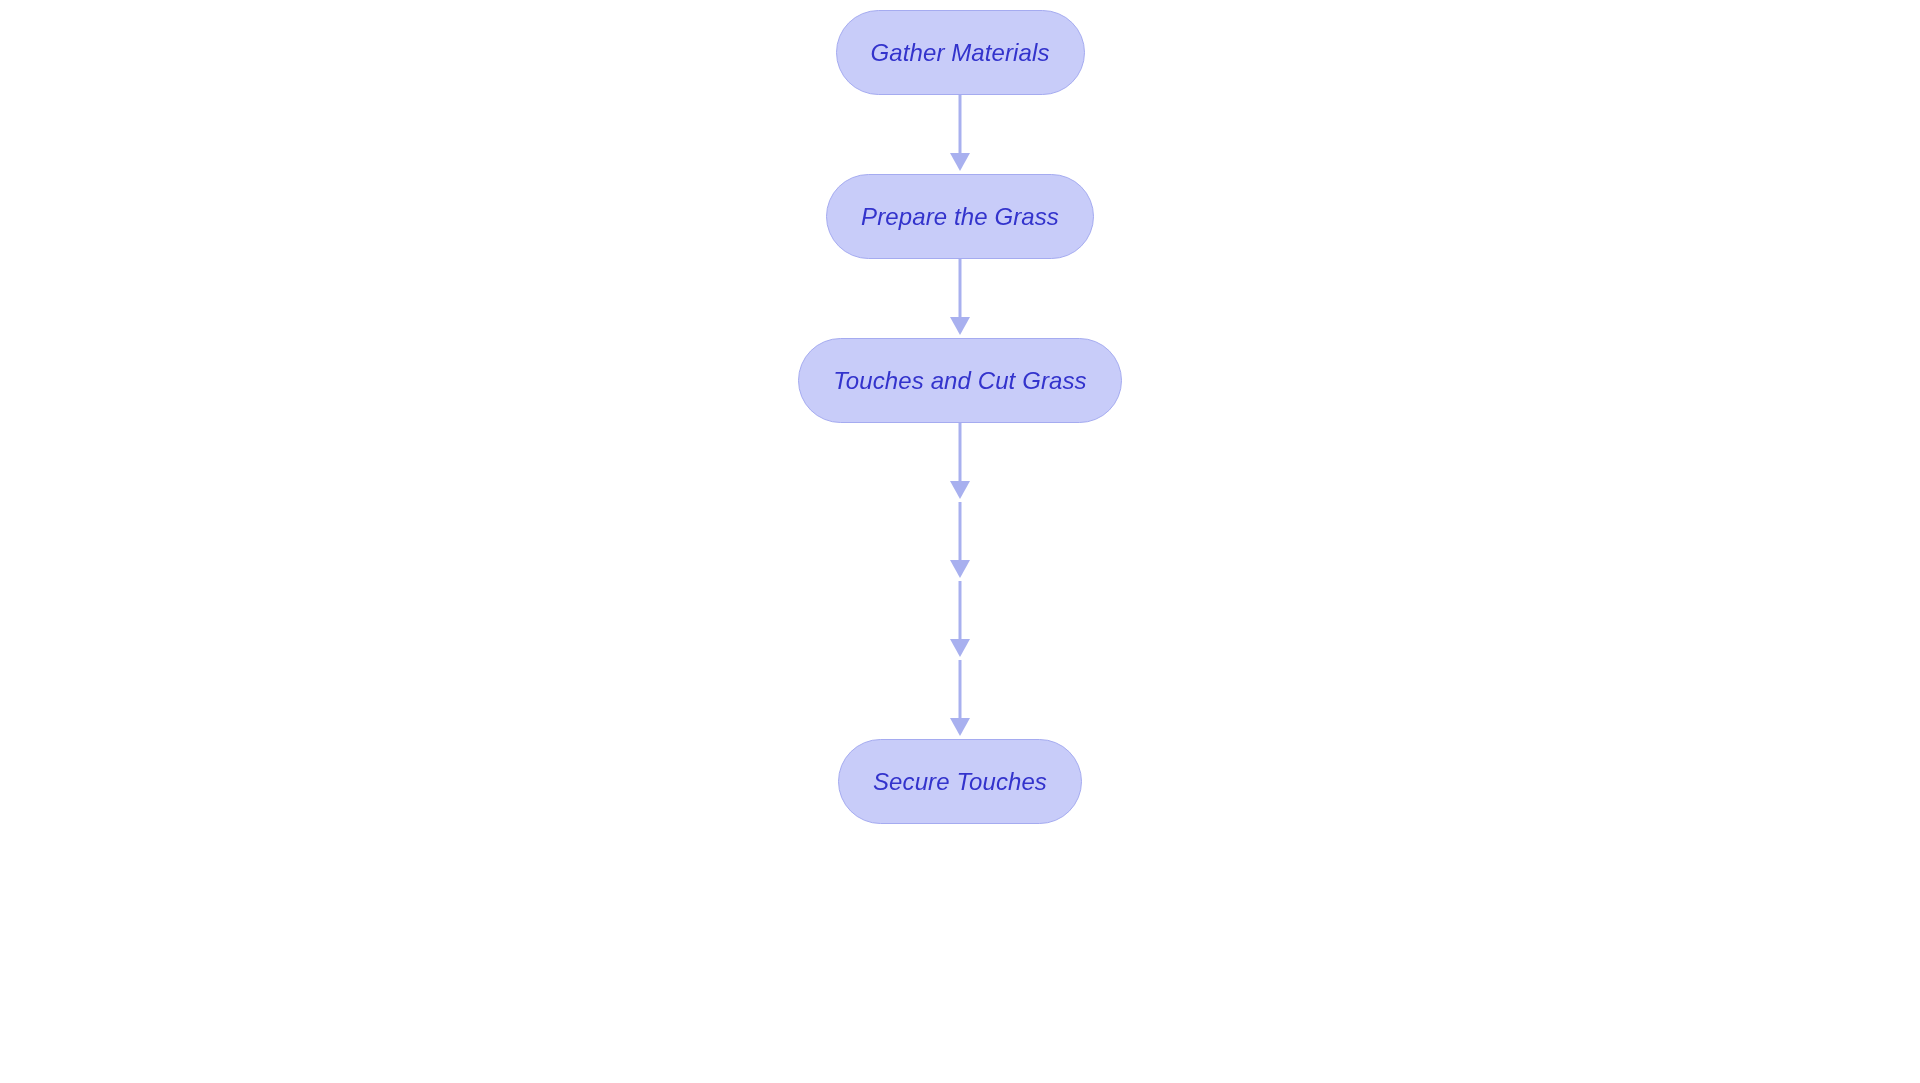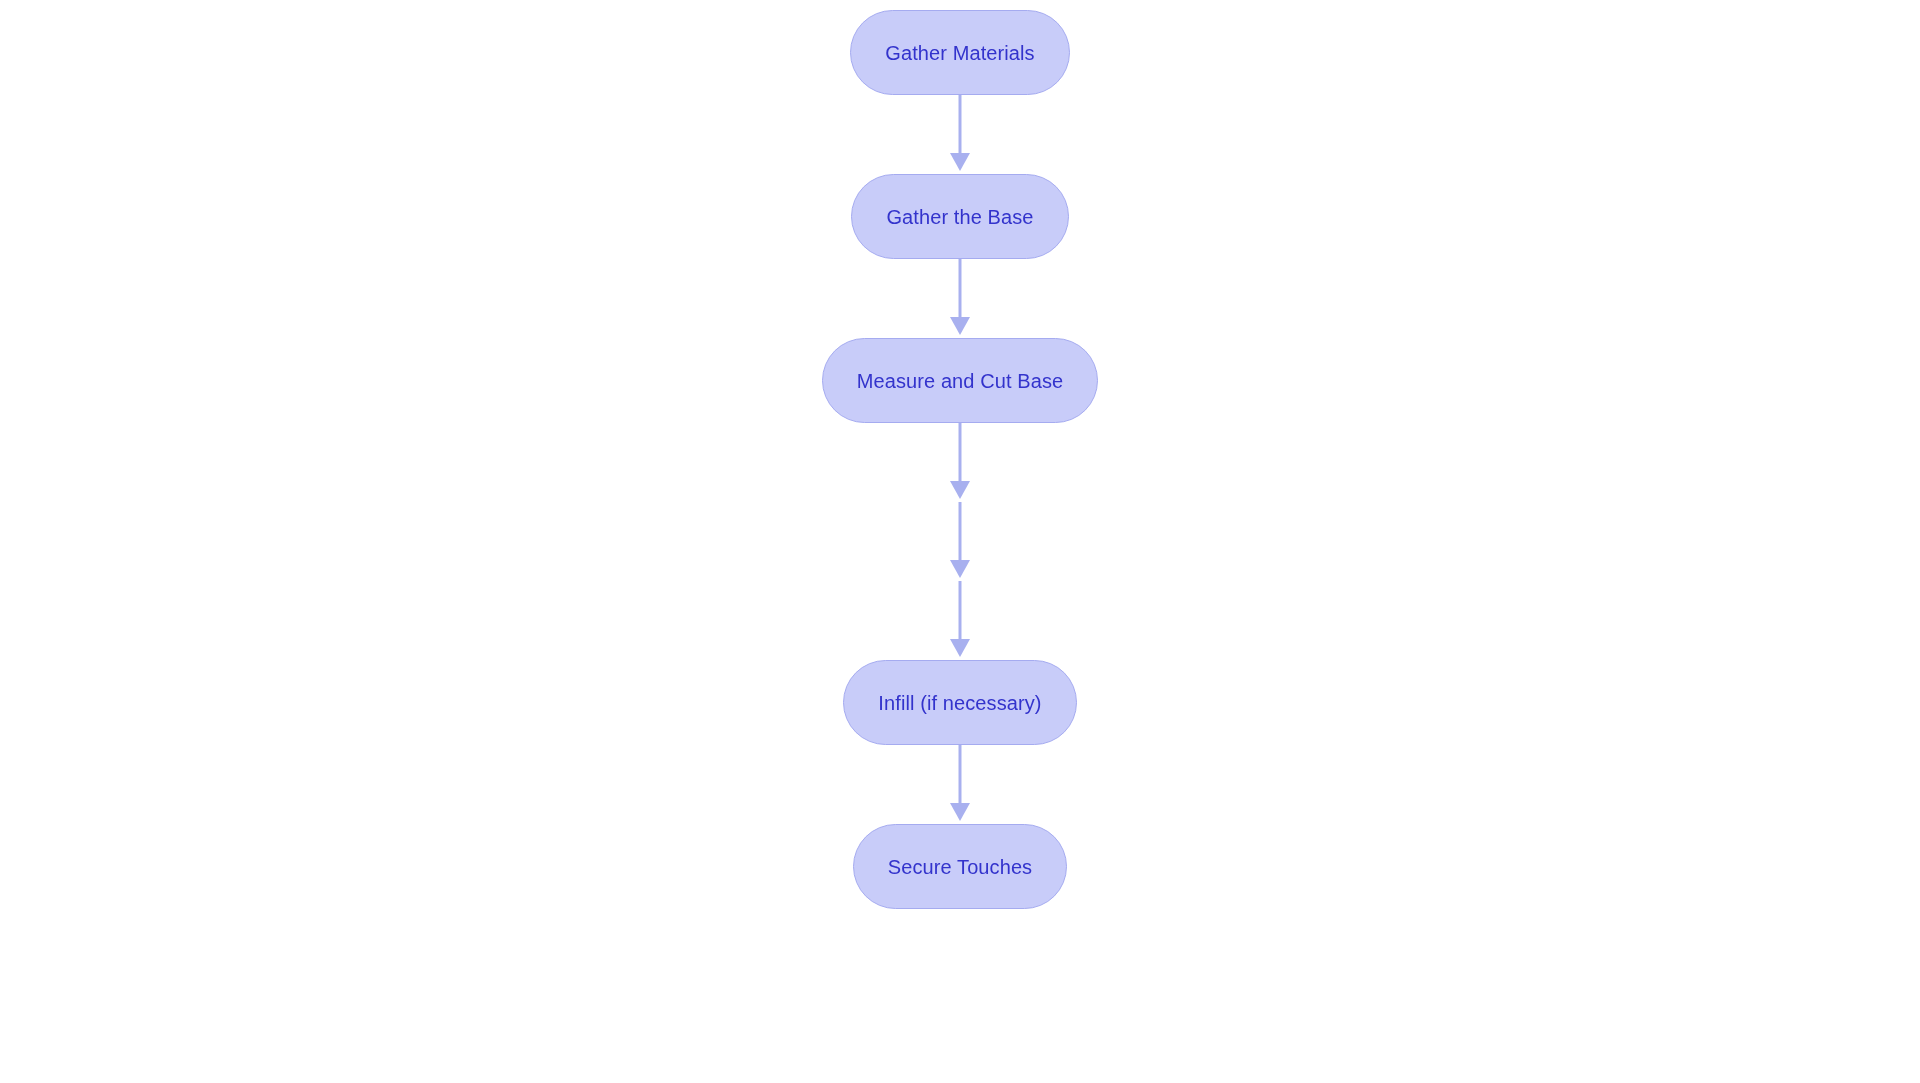--- a/index.html
+++ b/index.html
@@ -40,25 +40,26 @@
     background: #c8ccf9;
     border: 1.6px solid #a5abf0;
     display: flex;
     align-items: center;
     justify-content: center;
     padding: 0 34px;
     flex: 0 0 auto;
   }
   .node-label {
     font-family: "Liberation Sans", sans-serif;
-    font-size: 20px;
+    font-size: 24px;
     line-height: 1;
     color: #3333cc;
     white-space: nowrap;
     letter-spacing: 0.1px;
+    font-style: italic;
   }
   .connector {
     flex: 0 0 auto;
     width: 40px;
     height: 79px;
     display: block;
   }
   .conn-line {
     stroke: #a8b0ef;
     stroke-width: 3;
@@ -77,52 +78,49 @@
     <div class="node">
       <span class="node-label">Gather Materials</span>
     </div>
 
     <svg class="connector" viewBox="0 0 40 79">
       <line class="conn-line" x1="20" y1="0" x2="20" y2="60"></line>
       <polygon class="conn-head" points="10,58 30,58 20,76"></polygon>
     </svg>
 
     <div class="node">
-      <span class="node-label">Gather the Base</span>
+      <span class="node-label">Prepare the Grass</span>
     </div>
 
     <svg class="connector" viewBox="0 0 40 79">
       <line class="conn-line" x1="20" y1="0" x2="20" y2="60"></line>
       <polygon class="conn-head" points="10,58 30,58 20,76"></polygon>
     </svg>
 
     <div class="node">
-      <span class="node-label">Measure and Cut Base</span>
+      <span class="node-label">Touches and Cut Grass</span>
     </div>
 
     <svg class="connector" viewBox="0 0 40 79">
       <line class="conn-line" x1="20" y1="0" x2="20" y2="60"></line>
       <polygon class="conn-head" points="10,58 30,58 20,76"></polygon>
     </svg>
 
 
     <svg class="connector" viewBox="0 0 40 79">
       <line class="conn-line" x1="20" y1="0" x2="20" y2="60"></line>
       <polygon class="conn-head" points="10,58 30,58 20,76"></polygon>
     </svg>
 
 
     <svg class="connector" viewBox="0 0 40 79">
       <line class="conn-line" x1="20" y1="0" x2="20" y2="60"></line>
       <polygon class="conn-head" points="10,58 30,58 20,76"></polygon>
     </svg>
 
-    <div class="node">
-      <span class="node-label">Infill (if necessary)</span>
-    </div>
 
     <svg class="connector" viewBox="0 0 40 79">
       <line class="conn-line" x1="20" y1="0" x2="20" y2="60"></line>
       <polygon class="conn-head" points="10,58 30,58 20,76"></polygon>
     </svg>
 
     <div class="node">
       <span class="node-label">Secure Touches</span>
     </div>
 

